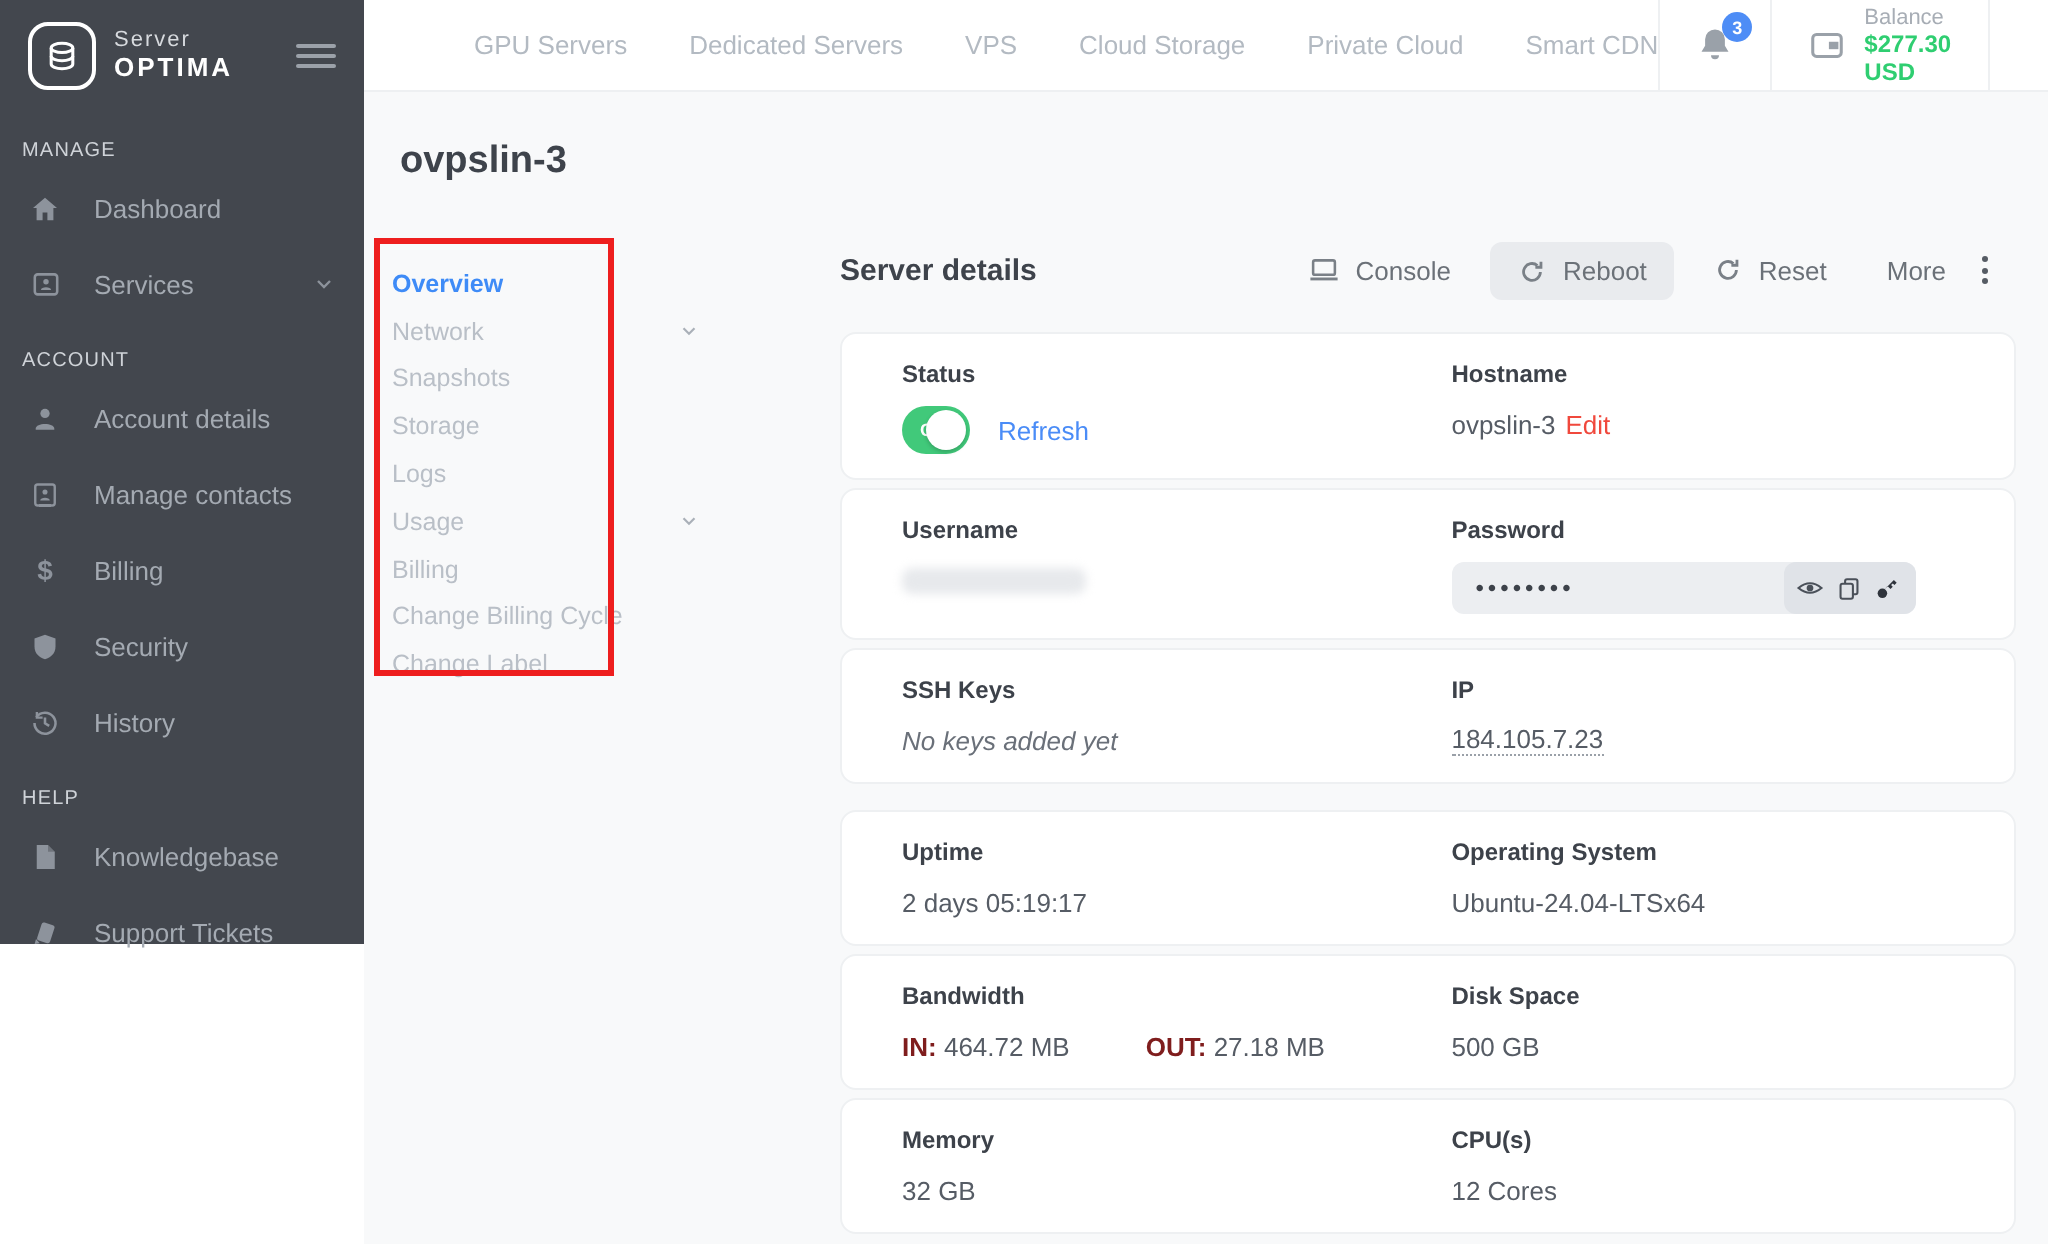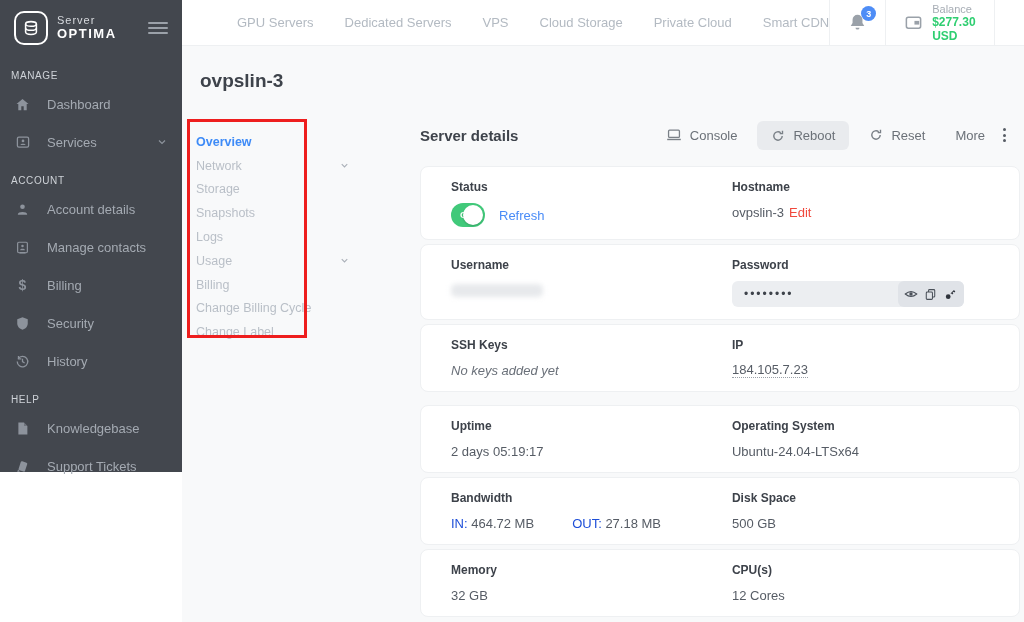--- a/index.html
+++ b/index.html
@@ -41,21 +41,21 @@
   .page-body { display:flex; margin-top:6px; }
 
   
   .submenu { position:relative; width:238px; flex:0 0 238px; padding-top:32px; }
   .annotation-box { position:absolute; left:5px; top:21px; width:120px; height:219px; border:3px solid #ee1e1e; pointer-events:none; z-index:4; }
   .submenu-item { position:relative; height:23.8px; display:flex; align-items:center; padding-left:14px; font-size:12.5px; color:#b9bfc7; cursor:pointer; }
   .submenu-item.active { color:#3e8bf7; font-weight:bold; }
   .submenu-item .chev { position:absolute; left:157px; color:#aab0b8; display:flex; }
 
   
-  .panel { flex:1; padding-right:4px; }
+  .panel { flex:1; padding-right:16px; }
   .panel-head { display:flex; align-items:center; margin-top:22px; }
   .panel-title { font-size:15px; font-weight:bold; color:#3e434b; }
   .actions { margin-left:auto; display:flex; align-items:center; gap:10px; padding-right:10px; }
   .act-btn { display:flex; align-items:center; gap:8px; font-size:13px; color:#6b7178; cursor:pointer; padding:7px 10px; border-radius:6px; background:transparent; border:none; font-family:inherit; }
   .act-btn.pill { background:#e9ebee; padding:7px 14px;align-items:flex-end; }
   .act-btn .aicon { display:flex; color:#7a8087; }
   .kebab { display:flex; flex-direction:column; gap:2.5px; margin-left:2px; cursor:pointer; padding:4px; }
   .kebab i { width:3px; height:3px; border-radius:50%; background:#565c64; }
 
   .cards { margin-top:16px; }
@@ -72,21 +72,21 @@
   .toggle .knob { position:absolute; right:2px; top:2px; width:20px; height:20px; background:#ffffff; border-radius:50%; box-shadow:0 1px 2px rgba(0,0,0,0.2); }
   .link-blue { color:#4a8cf7; font-size:13px; margin-left:14px; cursor:pointer; }
   .link-red { color:#f0483c; font-size:13px; margin-left:5px; cursor:pointer; }
   .user-blur { width:92px; height:13px; border-radius:5px; }
 
   .pwd-field { width:232px; height:26px; background:#eceef1; border-radius:6px; display:flex; align-items:center; }
   .pwd-dots { flex:1; padding-left:12px; font-size:12px; letter-spacing:2px; color:#3d424a; line-height:26px; }
   .pwd-actions { width:66px; height:26px; background:#e0e3e8; border-radius:6px; display:flex; align-items:center; justify-content:space-evenly; }
   .pwd-actions .picon { display:flex; color:#4a5059; cursor:pointer; }
   .ip-value { border-bottom:1px dotted #9aa0a8; cursor:pointer; }
-  .bw-label { font-weight:normal; color:#1d4ed8; }
+  .bw-label { font-weight:bold; color:#7f1d1d; }
   .bw-out { margin-left:38px; }
 
   svg { display:block; }
 </style>
 </head>
 <body>
 
 <div class="stage">
 
   <aside class="sidebar">
@@ -253,24 +253,24 @@
           </div>
         <div class="submenu-item">
             <span>Network</span>
           <span class="chev">
               <svg width="11" height="11" viewBox="0 0 20 20" fill="none" stroke="currentColor" stroke-width="2">
                 <path d="M5 7.5 l5 5 5-5"></path>
               </svg>
             </span>
         </div>
         <div class="submenu-item">
+            <span>Snapshots</span>
+          </div>
+        <div class="submenu-item">
             <span>Storage</span>
-          </div>
-        <div class="submenu-item">
-            <span>Snapshots</span>
           </div>
         <div class="submenu-item">
             <span>Logs</span>
           </div>
         <div class="submenu-item">
             <span>Usage</span>
           <span class="chev">
               <svg width="11" height="11" viewBox="0 0 20 20" fill="none" stroke="currentColor" stroke-width="2">
                 <path d="M5 7.5 l5 5 5-5"></path>
               </svg>

